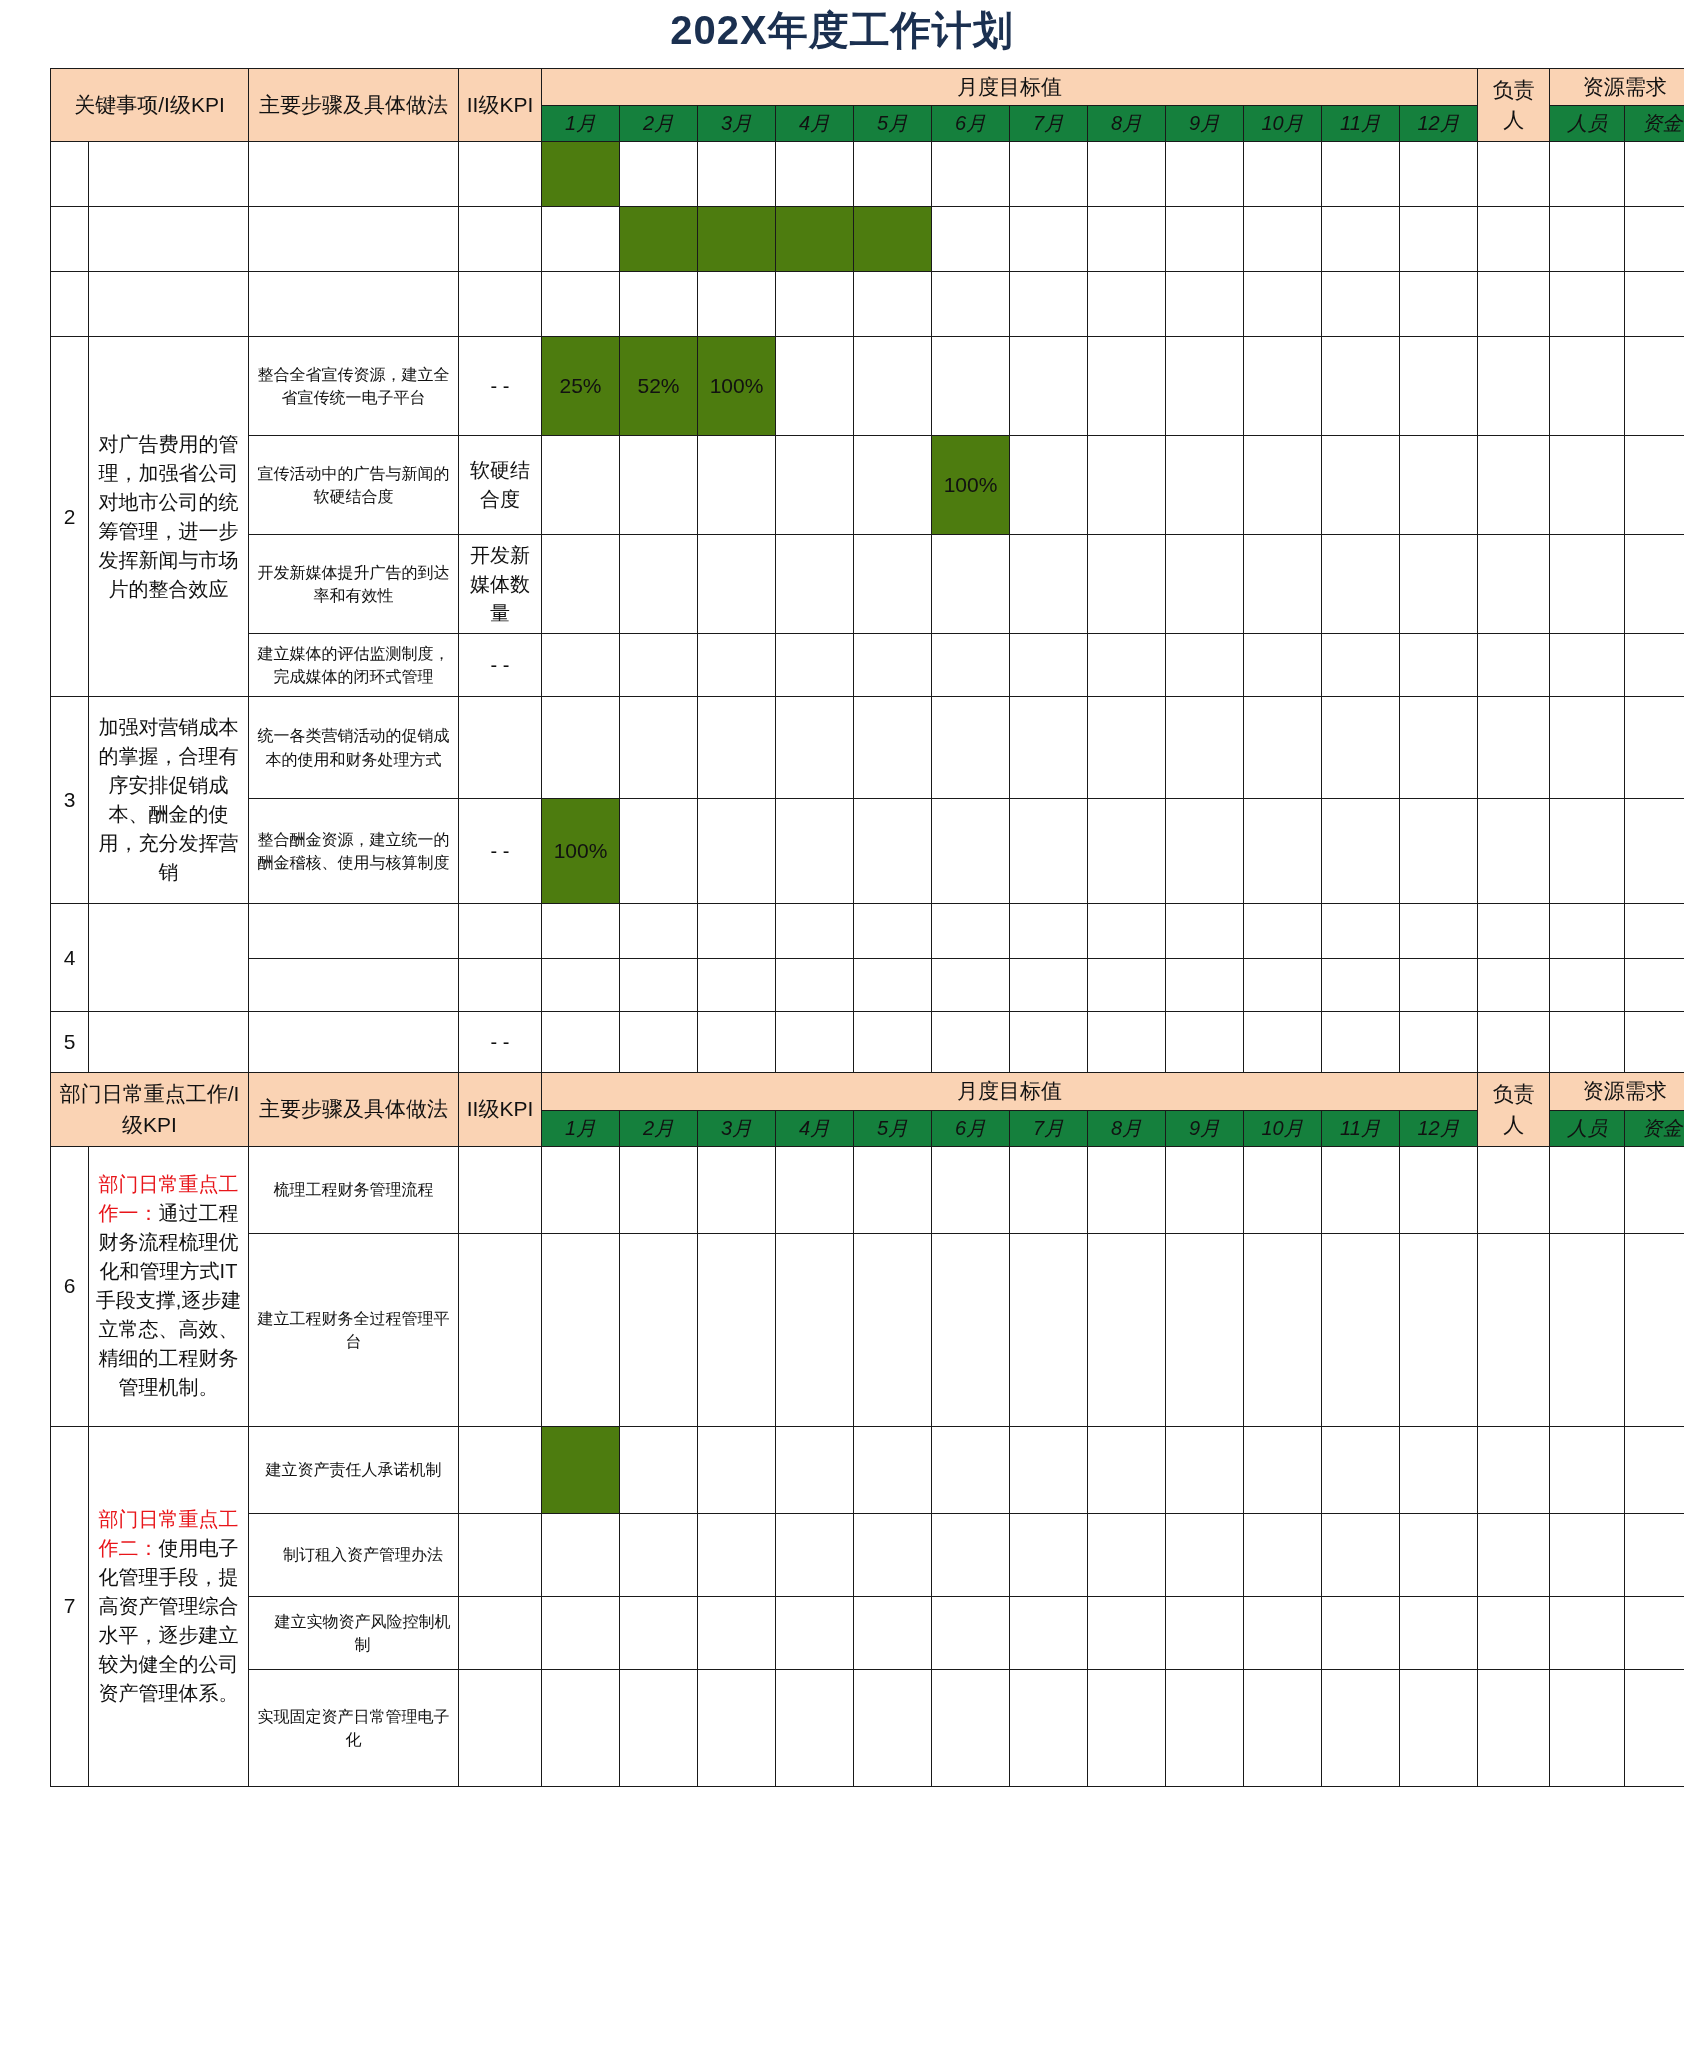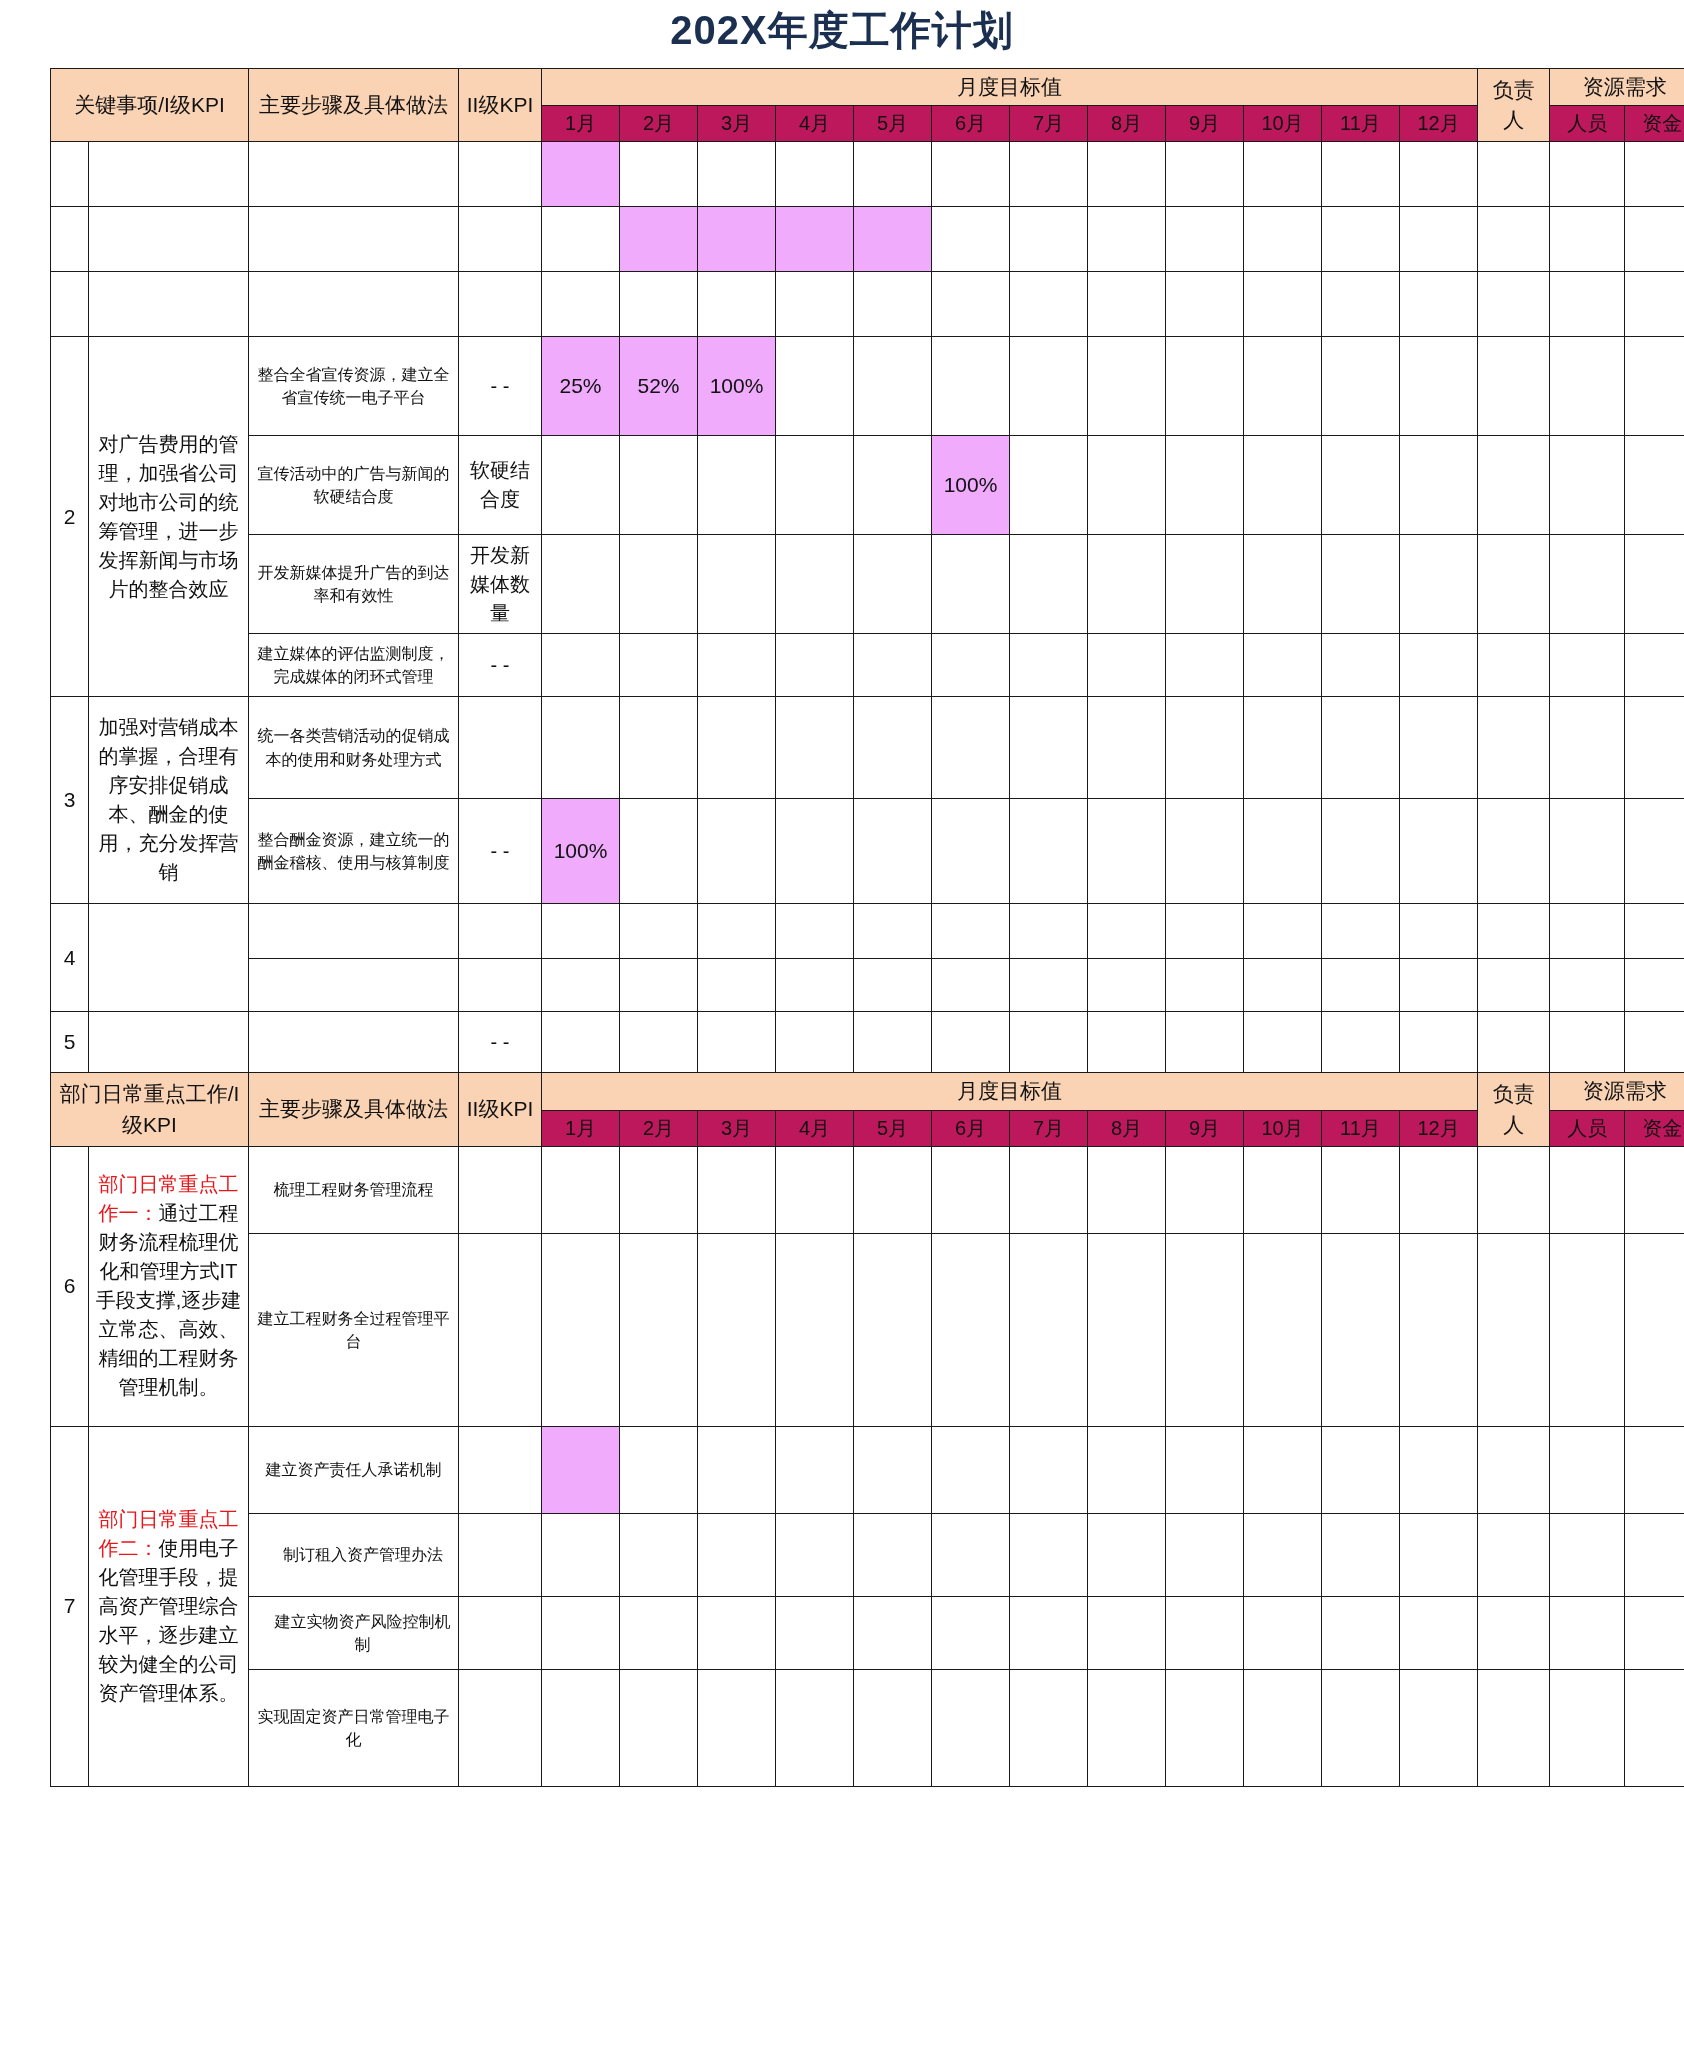--- a/index.html
+++ b/index.html
@@ -39,25 +39,26 @@
     overflow:hidden;
     line-height:1.45;
     font-weight:normal;
   }
   .hdr{
     background:#fad3b4;
     font-weight:bold;
     font-size:21px;
   }
   .hdr-sm{
-    background:#be185d;
+    background:#15803d;
     font-weight:bold;
     font-size:20px;
-  }
-  .fill{ background:#f0abfc; }
+    font-style:italic;
+  }
+  .fill{ background:#4d7c0f; }
   .idxcell{
     width:38px;
     font-size:21px;
     vertical-align:middle;
   }
   .kpi1{
     vertical-align:middle;
     text-align:left;
     font-size:20px;
     line-height:1.55;

